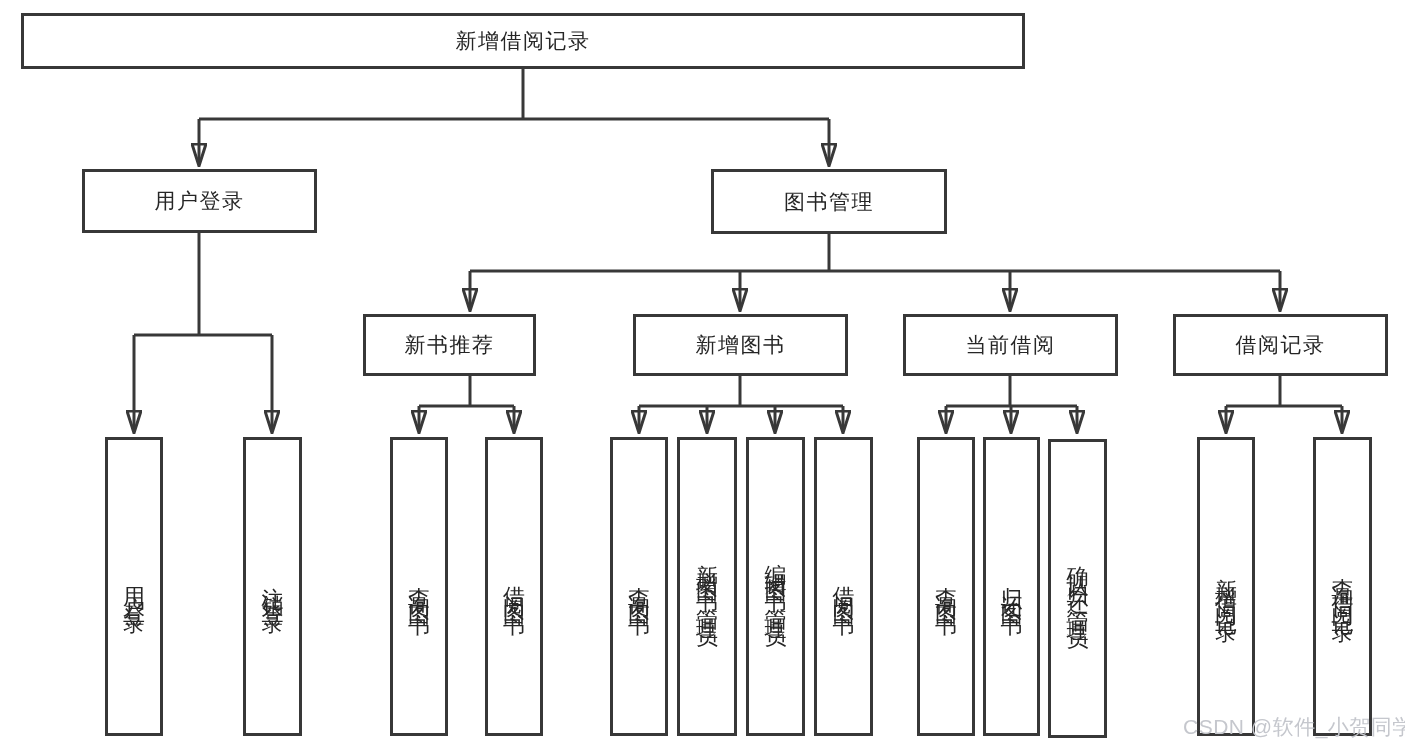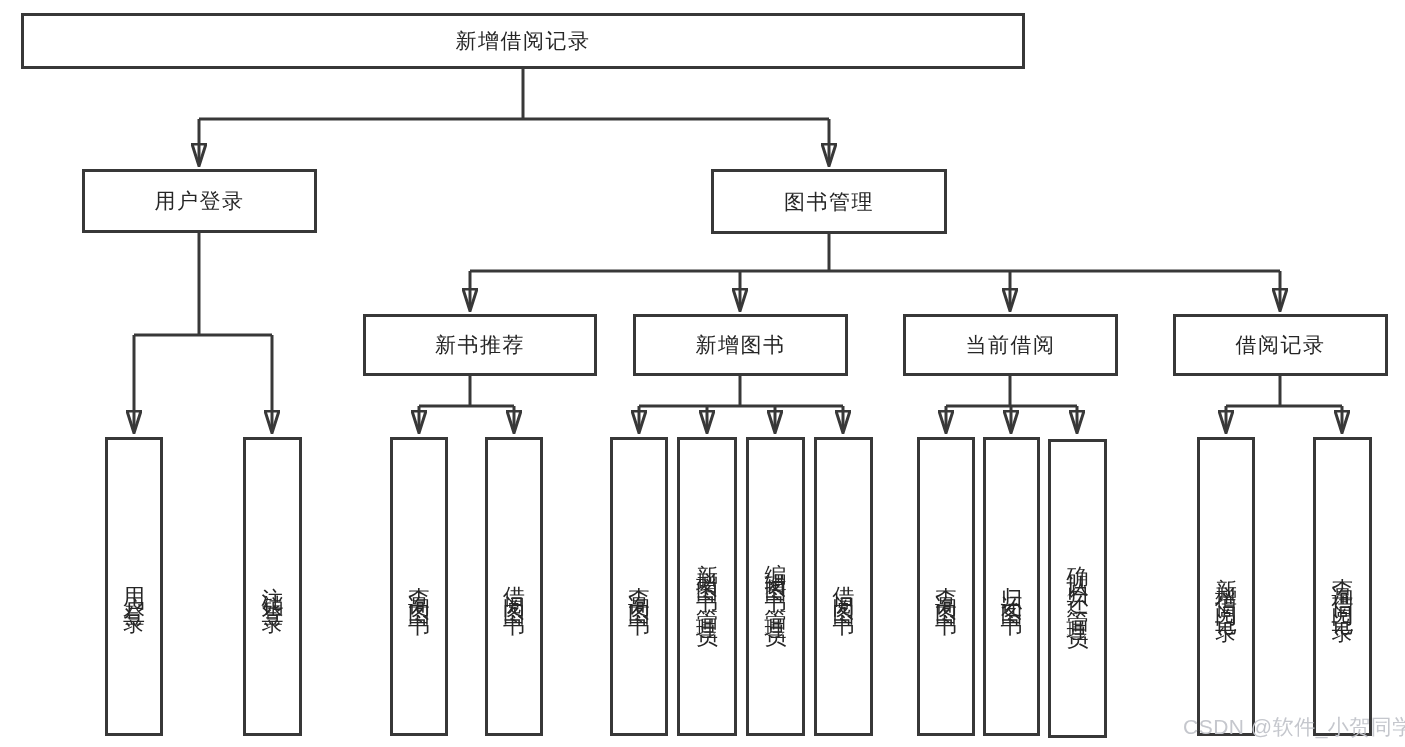--- a/index.html
+++ b/index.html
@@ -78,21 +78,21 @@
     <span class="lbl">新增借阅记录</span>
   </div>
 
   <div class="node" style="left:82px; top:169px; width:235px; height:64px;">
     <span class="lbl">用户登录</span>
   </div>
   <div class="node" style="left:711px; top:169px; width:236px; height:65px;">
     <span class="lbl">图书管理</span>
   </div>
 
-  <div class="node" style="left:363px; top:314px; width:234px; height:62px;">
+  <div class="node" style="left:363px; top:314px; width:173px; height:62px;">
     <span class="lbl">新书推荐</span>
   </div>
   <div class="node" style="left:633px; top:314px; width:215px; height:62px;">
     <span class="lbl">新增图书</span>
   </div>
   <div class="node" style="left:903px; top:314px; width:215px; height:62px;">
     <span class="lbl">当前借阅</span>
   </div>
   <div class="node" style="left:1173px; top:314px; width:215px; height:62px;">
     <span class="lbl">借阅记录</span>

